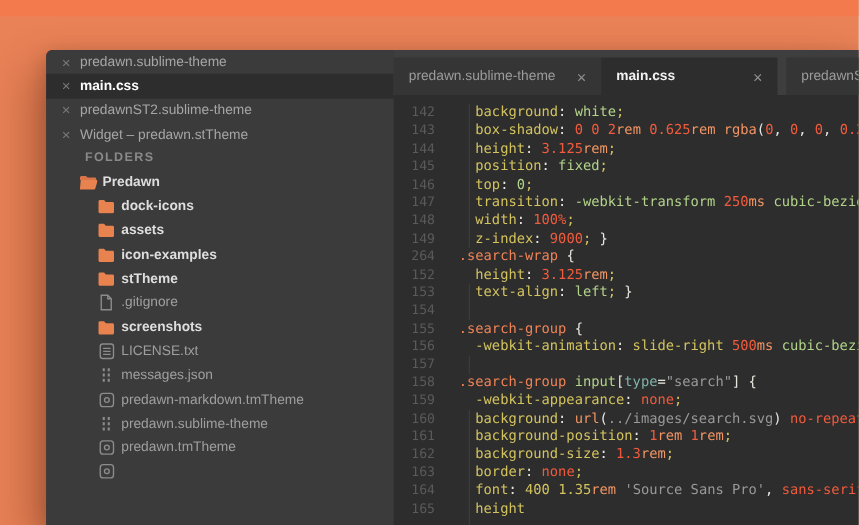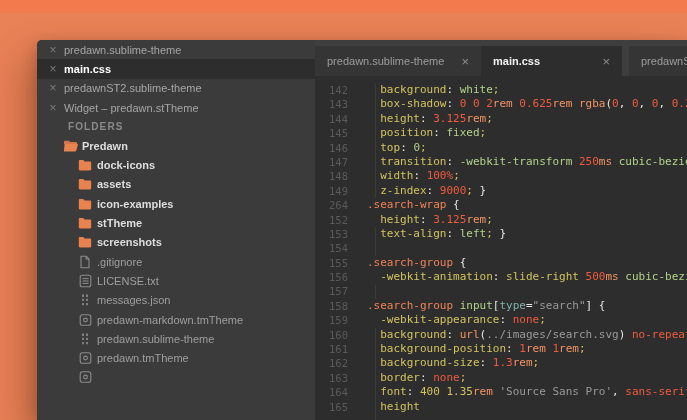--- a/index.html
+++ b/index.html
@@ -101,36 +101,36 @@
             <span class="tree-label">icon-examples</span>
           </div>
           <div class="tree-row lvl1 is-folder">
             <span class="ticon">
               <svg width="14" height="12" viewBox="0 0 14 12">
                 <path d="M.8 2.2c0-.7.5-1.2 1.2-1.2h3.2l1.5 1.5h5.3c.7 0 1.2.5 1.2 1.2v6.6c0 .7-.5 1.2-1.2 1.2H2c-.7 0-1.2-.5-1.2-1.2z" fill="#e8824f"></path>
               </svg>
             </span>
             <span class="tree-label">stTheme</span>
           </div>
-          <div class="tree-row lvl1 is-folder">
-            <span class="ticon">
-              <svg width="14" height="12" viewBox="0 0 14 12">
-                <path d="M.8 2.2c0-.7.5-1.2 1.2-1.2h3.2l1.5 1.5h5.3c.7 0 1.2.5 1.2 1.2v6.6c0 .7-.5 1.2-1.2 1.2H2c-.7 0-1.2-.5-1.2-1.2z" fill="#e8824f"></path>
-              </svg>
-            </span>
-            <span class="tree-label">screenshots</span>
-          </div>
           <div class="tree-row lvl1">
             <span class="ticon">
               <svg width="12" height="14" viewBox="0 0 12 14">
                 <path d="M2 1.2h5.2L10 4v8.8H2z" fill="none" stroke="#8c8c8c" stroke-width="1.1"></path>
                 <path d="M7.2 1.2V4H10" fill="none" stroke="#8c8c8c" stroke-width="1.1"></path>
               </svg>
             </span>
             <span class="tree-label">.gitignore</span>
+          </div>
+          <div class="tree-row lvl1 is-folder">
+            <span class="ticon">
+              <svg width="14" height="12" viewBox="0 0 14 12">
+                <path d="M.8 2.2c0-.7.5-1.2 1.2-1.2h3.2l1.5 1.5h5.3c.7 0 1.2.5 1.2 1.2v6.6c0 .7-.5 1.2-1.2 1.2H2c-.7 0-1.2-.5-1.2-1.2z" fill="#e8824f"></path>
+              </svg>
+            </span>
+            <span class="tree-label">screenshots</span>
           </div>
           <div class="tree-row lvl1">
             <span class="ticon">
               <svg width="13" height="14" viewBox="0 0 13 14">
                 <rect x="1.2" y="1.2" width="10.6" height="11.6" rx="2" fill="none" stroke="#8c8c8c" stroke-width="1.1"></rect>
                 <path d="M3.5 4.6h6M3.5 7h6M3.5 9.4h6" stroke="#8c8c8c" stroke-width="1"></path>
               </svg>
             </span>
             <span class="tree-label">LICENSE.txt</span>
           </div>

